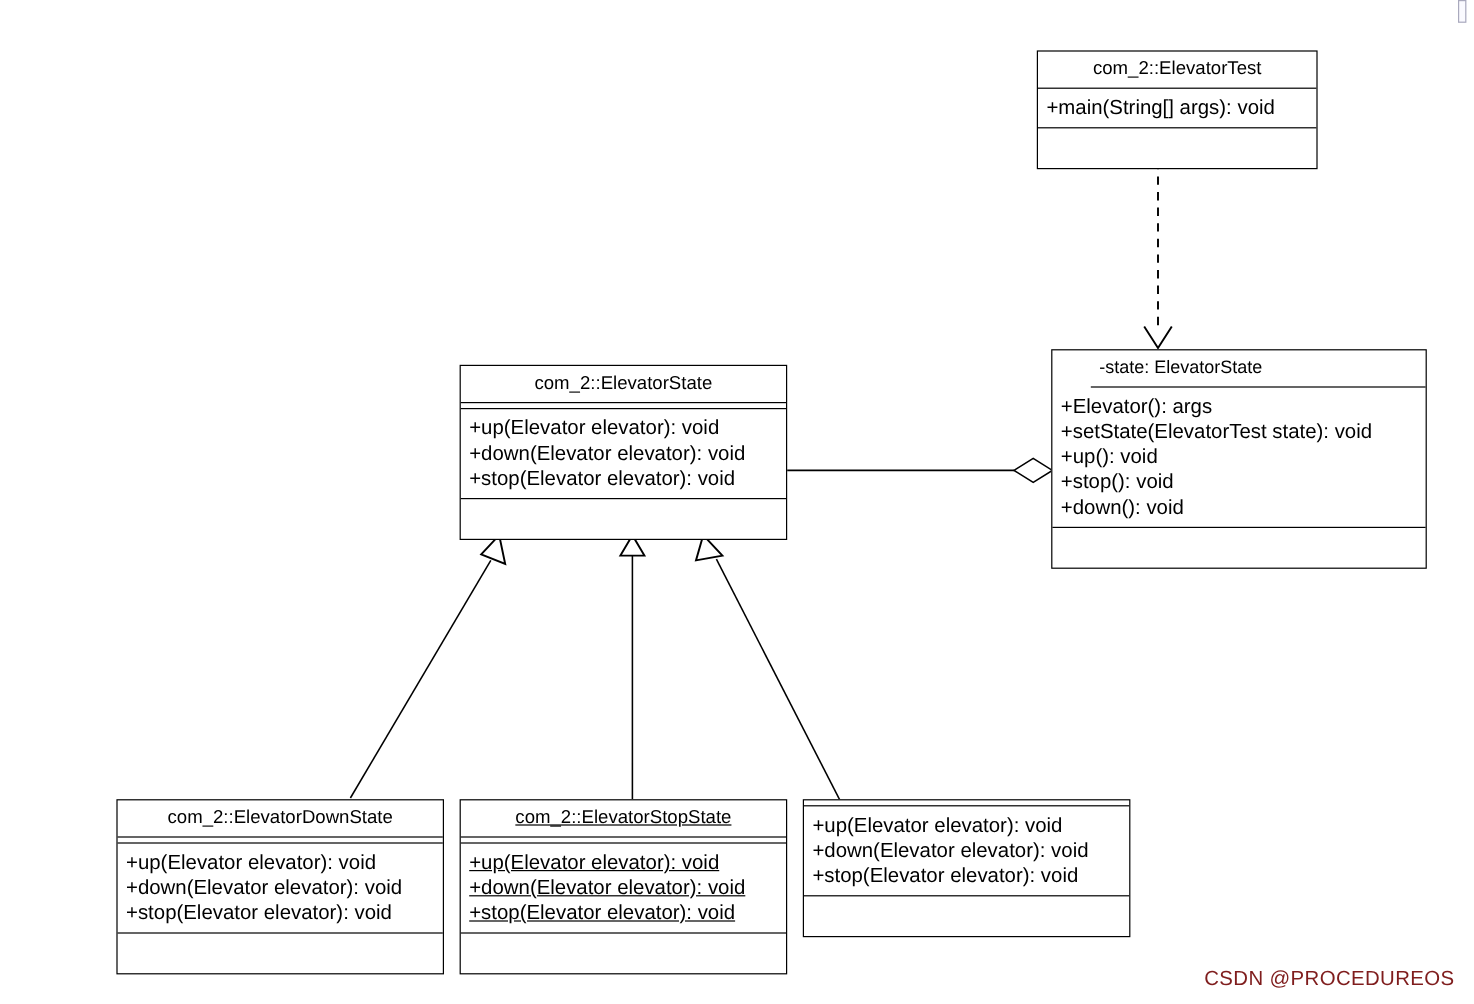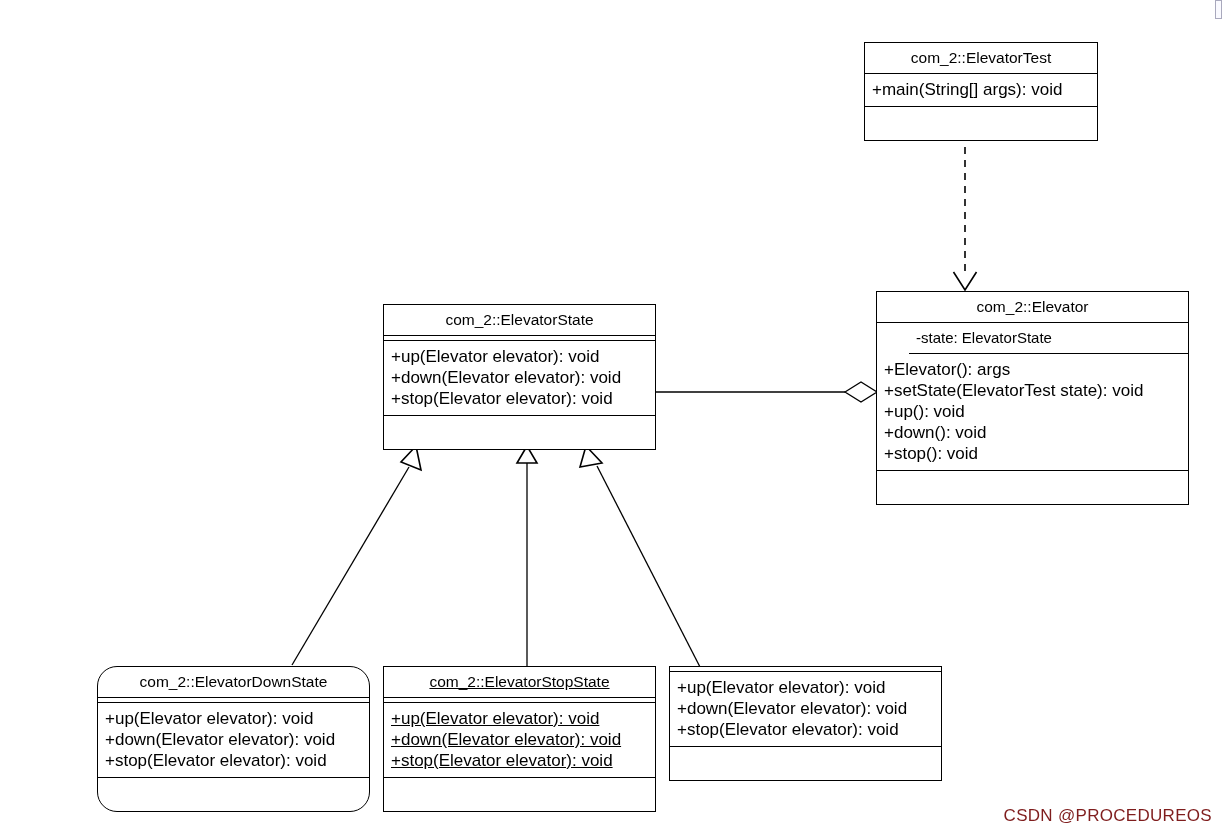--- a/index.html
+++ b/index.html
@@ -140,46 +140,45 @@
 
   <div class="uml-class" style="left:864px; top:42px; width:234px;">
     <div class="uml-name">com_2::ElevatorTest</div>
     <div class="uml-ops">
       <div>+main(String[] args): void</div>
     </div>
     <div class="uml-tail"></div>
   </div>
 
   <div class="uml-class" style="left:876px; top:291px; width:313px;">
-    <div class="uml-name">com_2::Elevator</div>
     <div class="uml-attrs">
       <div>-state: ElevatorState</div>
     </div>
     <div class="uml-ops">
       <div>+Elevator(): args</div>
       <div>+setState(ElevatorTest state): void</div>
       <div>+up(): void</div>
+      <div>+stop(): void</div>
       <div>+down(): void</div>
-      <div>+stop(): void</div>
     </div>
     <div class="uml-tail"></div>
   </div>
 
   <div class="uml-class" style="left:383px; top:304px; width:273px;">
     <div class="uml-name abstract">com_2::ElevatorState</div>
     <div class="uml-attrs-empty"></div>
     <div class="uml-ops">
       <div>+up(Elevator elevator): void</div>
       <div>+down(Elevator elevator): void</div>
       <div>+stop(Elevator elevator): void</div>
     </div>
     <div class="uml-tail"></div>
   </div>
 
-  <div class="uml-class" style="left:97px; top:666px; width:273px;border-radius:20px;">
+  <div class="uml-class" style="left:97px; top:666px; width:273px;">
     <div class="uml-name">com_2::ElevatorDownState</div>
     <div class="uml-attrs-empty"></div>
     <div class="uml-ops">
       <div>+up(Elevator elevator): void</div>
       <div>+down(Elevator elevator): void</div>
       <div>+stop(Elevator elevator): void</div>
     </div>
     <div class="uml-tail"></div>
   </div>
 

